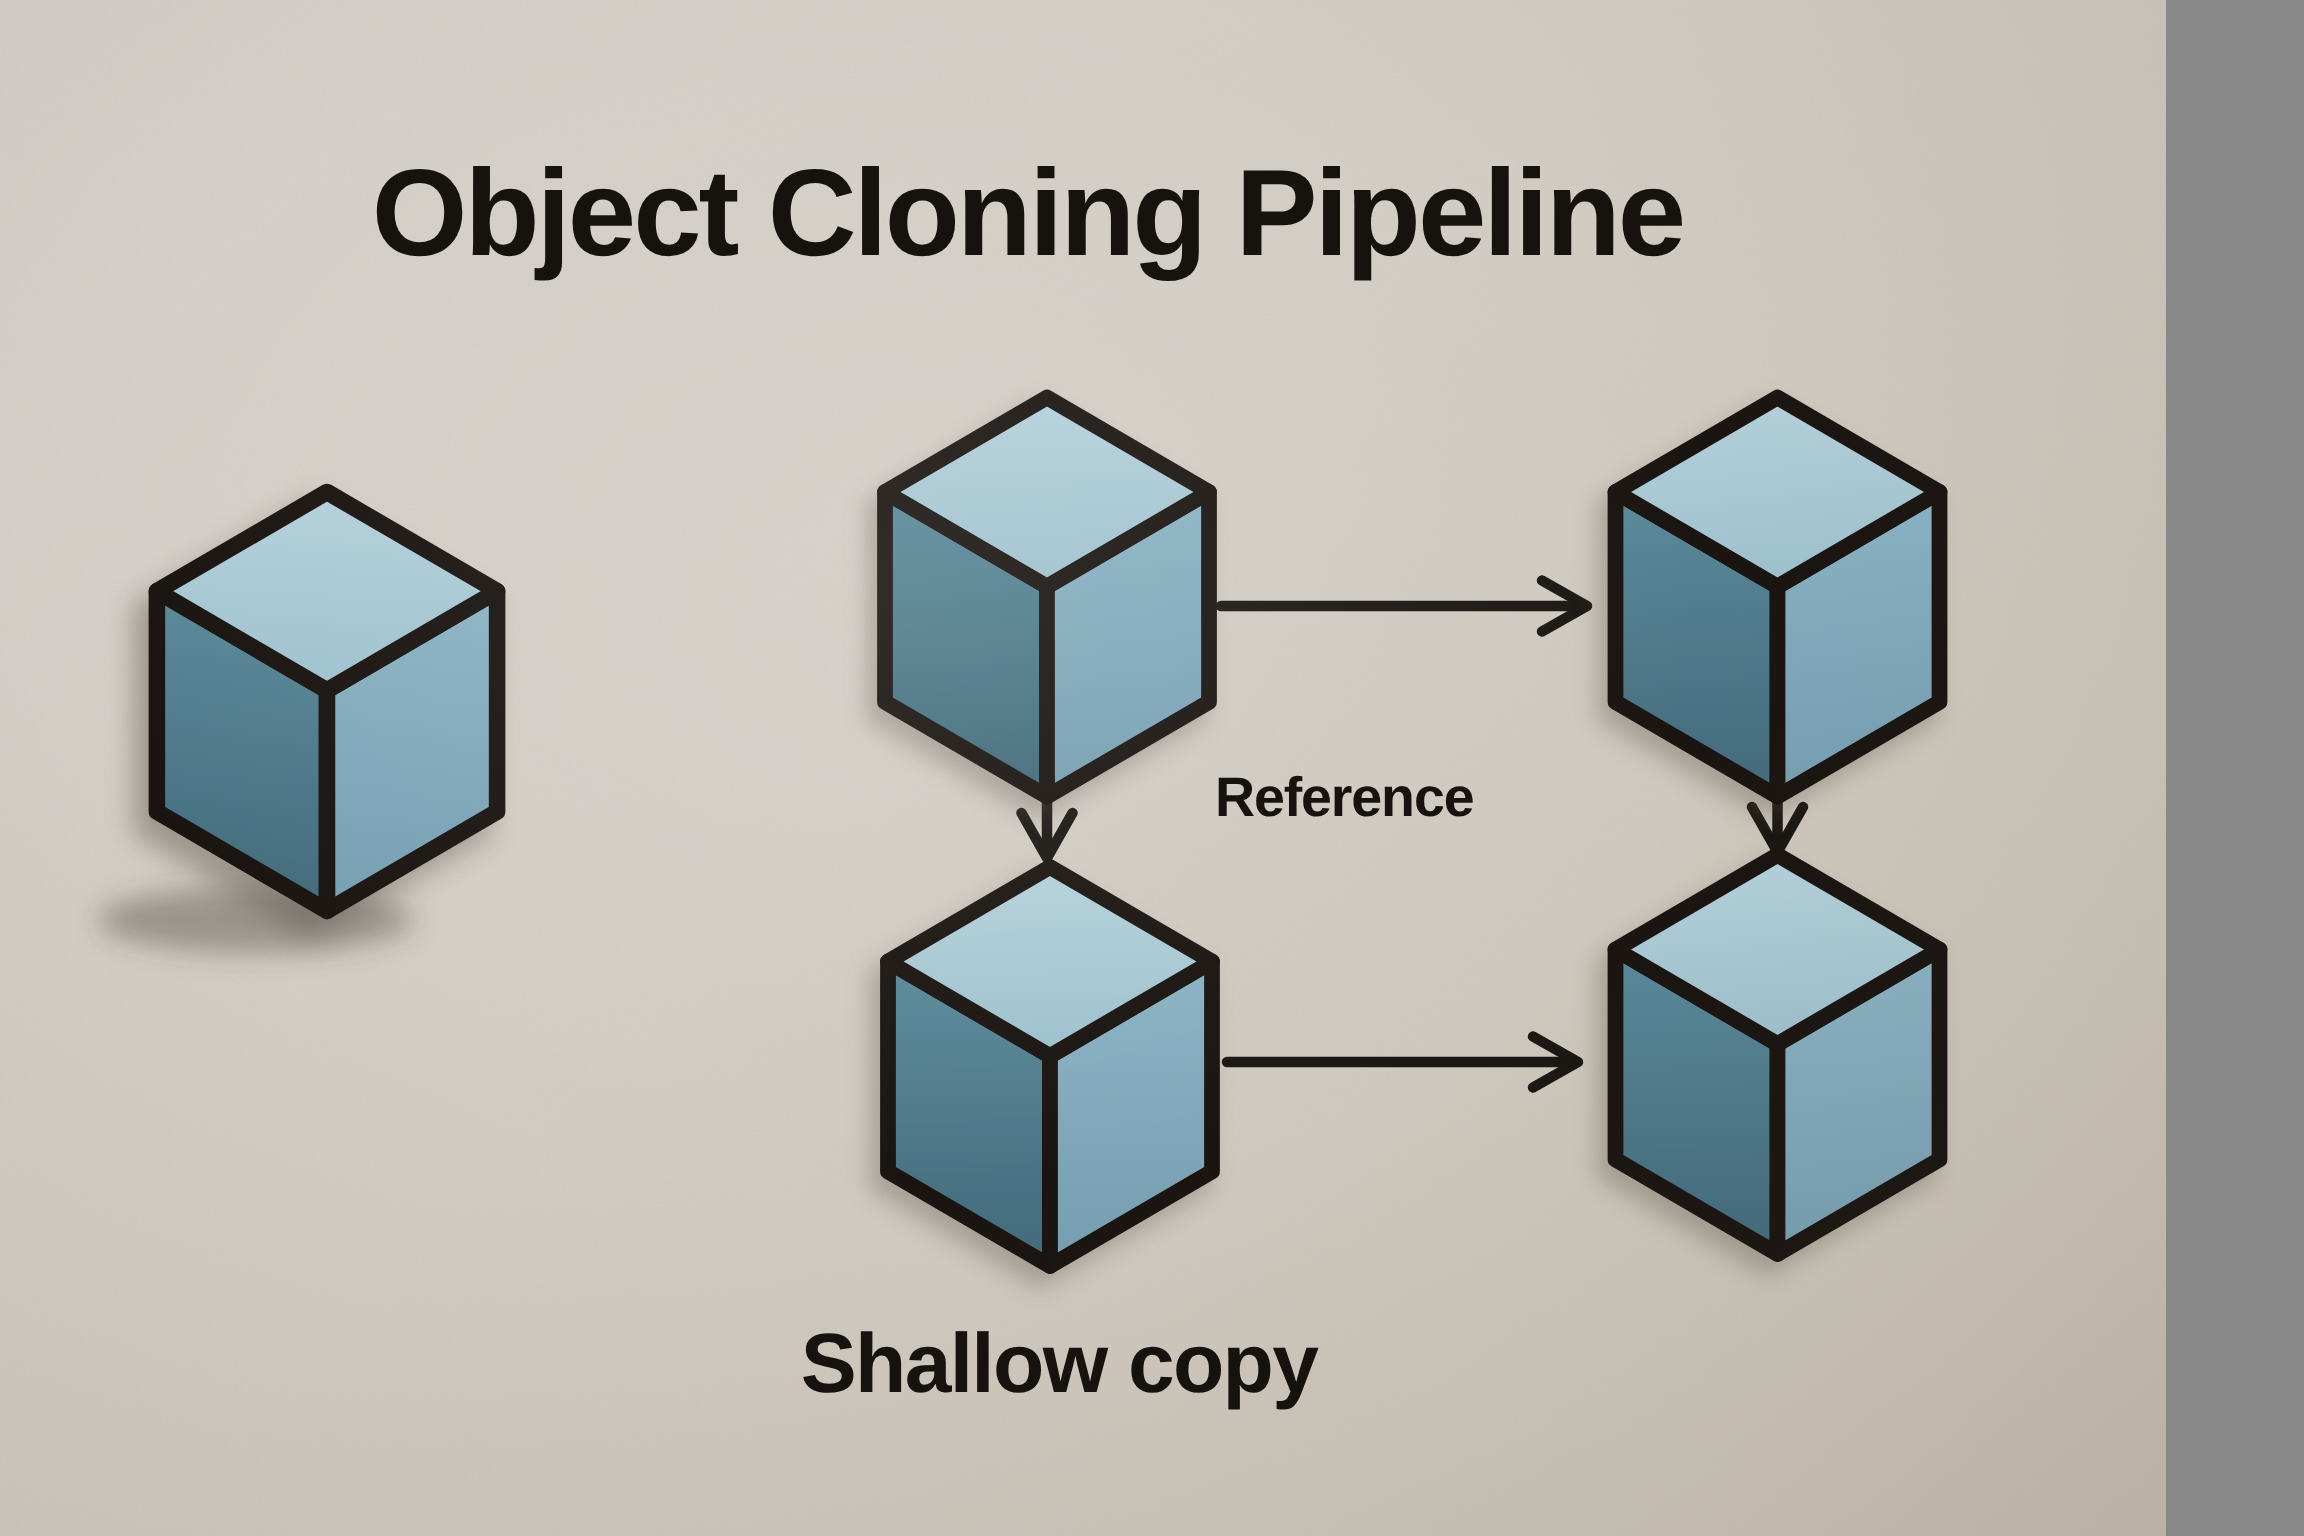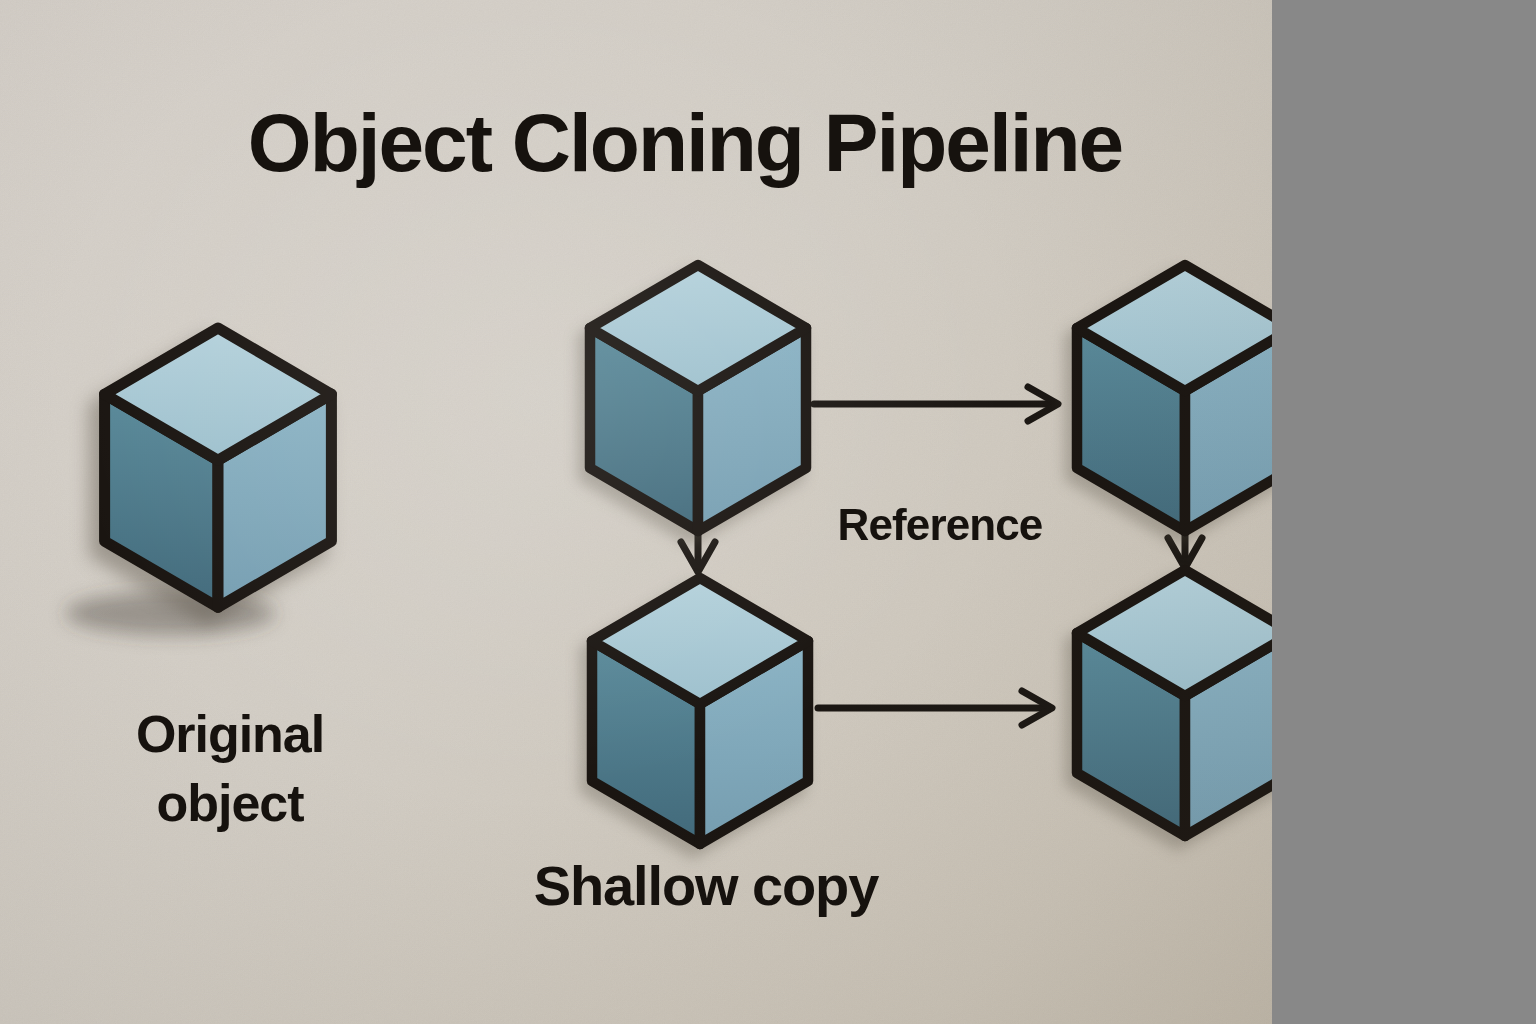--- a/index.html
+++ b/index.html
@@ -1,18 +1,18 @@
 <!DOCTYPE html>
 <html><head>
 <meta charset="utf-8">
 <style>
   html, body { margin: 0; padding: 0; background: #888; }
   .canvas {
     position: relative;
-    width: 1272px;
+    width: 1444px;
     height: 1024px;
     overflow: hidden;
     background: linear-gradient(135deg, #dad5cf 0%, #d6d1c9 45%, #cfc8bc 85%, #c8c0b2 100%);
     font-family: "Liberation Sans", "DejaVu Sans", sans-serif;
   }
   .canvas::after {
     content: "";
     position: absolute; inset: 0;
     pointer-events: none;
     background: radial-gradient(ellipse at 42% 38%, rgba(255,255,255,0.10) 0%, rgba(255,255,255,0) 45%, rgba(86,76,60,0.10) 100%);
@@ -35,21 +35,21 @@
     transform: translateX(-50%);
     white-space: nowrap;
     font-size: 82px;
     font-weight: 800;
     letter-spacing: -2px;
     color: #14100c;
     margin: 0;
     z-index: 3;
   }
   .label-original { left: 80px;  top: 700px; width: 300px; font-size: 52px; line-height: 1.32; }
-  .label-reference { left: 810px; top: 496px; width: 260px; font-size: 44px; text-align: center; }
+  .label-reference { left: 810px; top: 508px; width: 260px; font-size: 37px; text-align: left; }
   .label-shallow  { left: 516px; top: 850px; width: 380px; font-size: 56px; white-space: nowrap; }
   .label-deep     { left: 1036px; top: 852px; width: 300px; font-size: 55px; white-space: nowrap; }
 </style>
 </head>
 <body>
 
 <div class="canvas">
 
   <svg class="scene" width="1536" height="1024" viewBox="0 0 1536 1024">
     <defs>
@@ -121,17 +121,16 @@
         <g class="cube">
           <polygon points="1077,633 1185,696 1185,836 1077,773" fill="url(#gradLeft)" stroke="#1a1511" stroke-width="10.5" stroke-linejoin="round"></polygon>
           <polygon points="1293,633 1293,773 1185,836 1185,696" fill="url(#gradRight)" stroke="#1a1511" stroke-width="10.5" stroke-linejoin="round"></polygon>
           <polygon points="1185,570 1293,633 1185,696 1077,633" fill="url(#gradTop)" stroke="#1a1511" stroke-width="10.5" stroke-linejoin="round"></polygon>
         </g>
       </g>
   </svg>
 
   <h1 class="title" style="color: rgb(22, 18, 14);">Object Cloning Pipeline</h1>
 
-  <div class="label label-original" style="color: rgb(22, 18, 14);">Original object</div>
   <div class="label label-reference" style="color: rgb(22, 18, 14);">Reference</div>
-  <div class="label label-shallow" style="color: rgb(22, 18, 14);">Shallow copy</div>
+  <div class="label label-shallow" style="color: rgb(22, 18, 14); margin-top: 23px;">Shallow copy</div>
 
 </div>
 
 </body></html>

